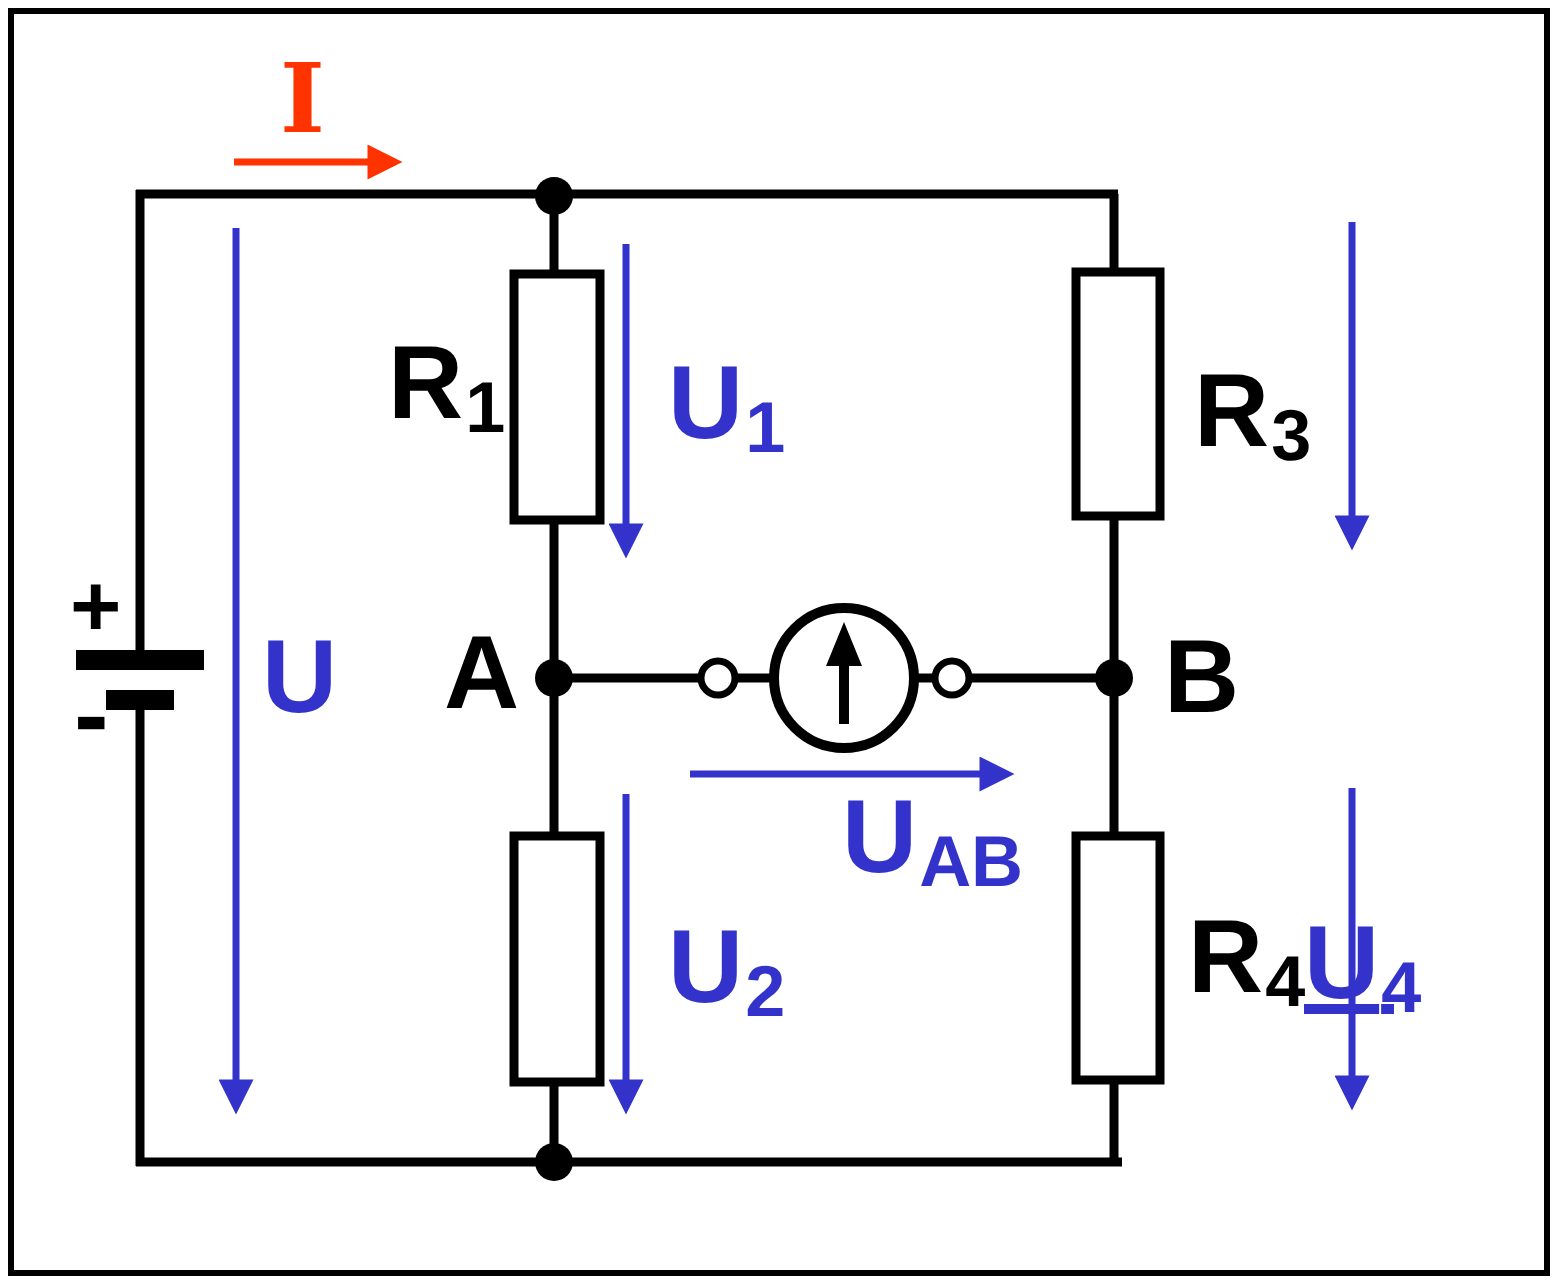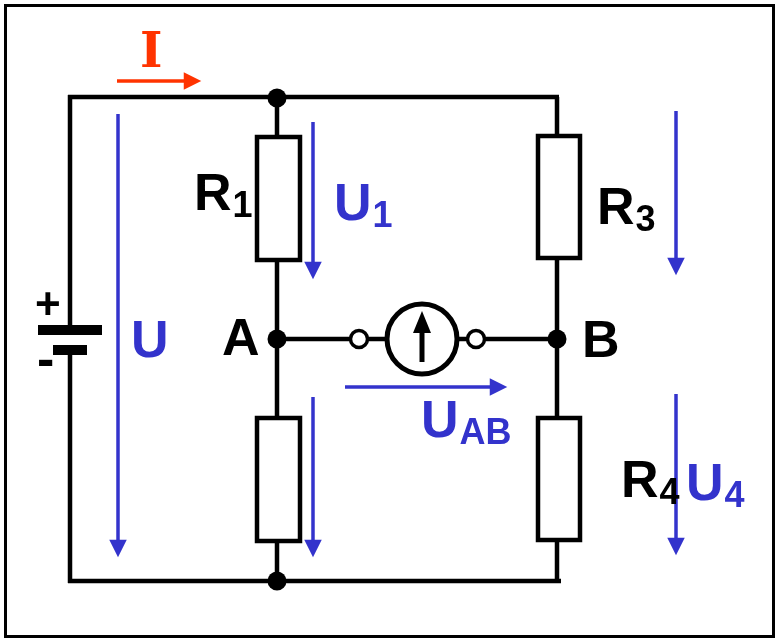--- a/index.html
+++ b/index.html
@@ -108,21 +108,24 @@
   <div class="lbl" style="left:222px;top:311px;">
     <span>A</span>
   </div>
   <div class="lbl" style="left:582px;top:313px;">
     <span>B</span>
   </div>
   <div class="lbl blue" style="left:397px;top:393px;margin-left:24px;">
     <span>U</span><span class="sub">AB</span>
   </div>
 
-  <div class="lbl" style="left:594px;top:453px;margin-left:27px;">
+  <div class="lbl blue" style="left:334px;top:458px;">
+    <span>U</span><span class="sub">2</span>
+  </div>
+  <div class="lbl" style="left:594px;top:453px;">
     <span>R</span><span class="sub">4</span>
   </div>
-  <div class="lbl blue" style="left:686px;top:456px;">
+  <div class="lbl blue" style="left:652px;top:456px;text-decoration:underline;">
     <span>U</span><span class="sub">4</span>
   </div>
 
   <div class="frame"></div>
 </div>
 
 </body></html>

